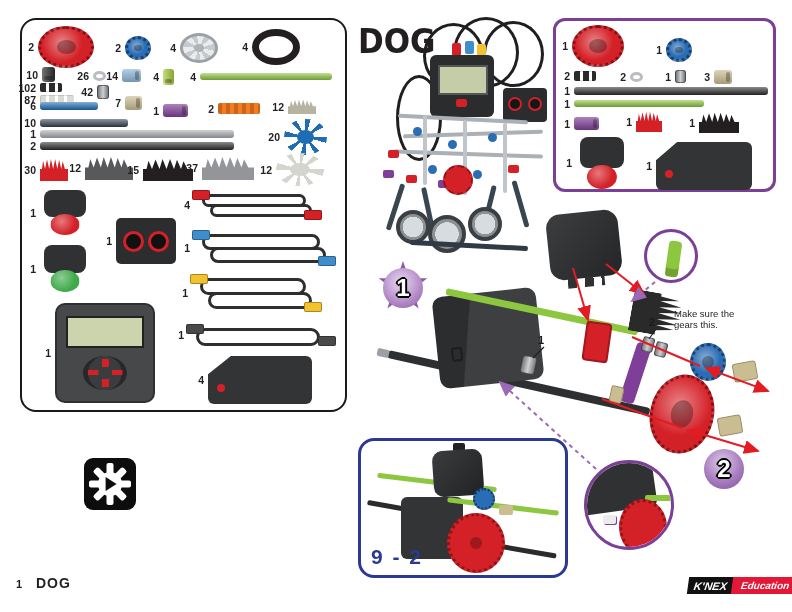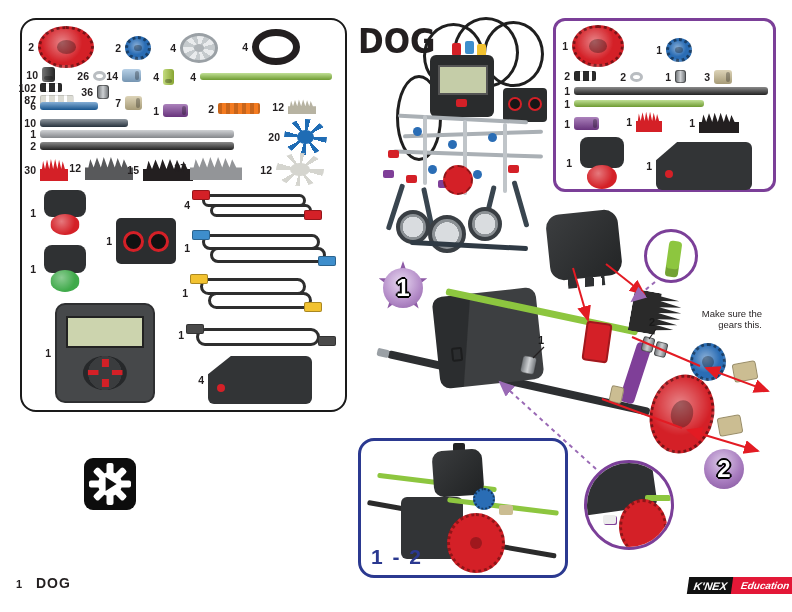--- a/index.html
+++ b/index.html
@@ -122,21 +122,21 @@
   #callout-rodtip .green-tip{position:absolute;left:20px;top:9px;width:13px;height:36px;background:#8dc63f;border-radius:4px;transform:rotate(8deg);
       box-shadow:inset 0 -8px 0 rgba(0,0,0,.18);}
   #callout-gearmesh{left:584px;top:460px;width:90px;height:90px;overflow:hidden;}
   #callout-gearmesh .cg-box{position:absolute;left:-8px;top:-10px;width:75px;height:58px;background:#2f3133;border-radius:6px;transform:rotate(-8deg);}
   #callout-gearmesh .cg-gear{position:absolute;left:32px;top:36px;width:42px;height:50px;border-radius:50%;background:#d42027;border:3px dotted #8e1518;}
   #callout-gearmesh .cg-grod{position:absolute;left:58px;top:32px;width:26px;height:6px;background:#8dc63f;border-radius:2px;}
   #callout-gearmesh .cg-clip{position:absolute;left:16px;top:52px;width:13px;height:9px;background:#ececec;border-radius:2px;box-shadow:1px 1px 0 #7f3f98;}
   .sd-label{position:absolute;font-size:11px;font-weight:bold;color:#1a1a1a;}
   #sd-label1{left:538px;top:334px;}
   #sd-label2{left:649px;top:316px;}
-  #note-text{position:absolute;left:674px;top:308px;width:88px;text-align:right;font-size:9.5px;line-height:11px;font-weight:500;}
+  #note-text{position:absolute;left:674px;top:308px;width:88px;text-align:left;font-size:9.5px;line-height:11px;font-weight:500;}
 
   
   #result-panel div{position:absolute;box-sizing:border-box;}
   .rm-motor{left:72px;top:9px;width:50px;height:46px;background:linear-gradient(135deg,#3a3c3e,#202223);border-radius:10px;transform:rotate(-4deg);}
   .rm-knob{left:92px;top:2px;width:12px;height:9px;background:#222;border-radius:2px;}
   .rm-box{left:40px;top:56px;width:62px;height:62px;background:#323436;border-radius:6px;}
   .rm-grod1{left:16px;top:39px;width:120px;height:5px;background:#8dc63f;border-radius:2px;transform:rotate(7deg);}
   .rm-grod2{left:86px;top:63px;width:112px;height:5px;background:#8dc63f;border-radius:2px;transform:rotate(7deg);}
   .rm-bgear{left:112px;top:47px;width:22px;height:22px;border-radius:50%;background:#2a6db5;border:2px dotted #153a61;}
   .rm-rgear{left:86px;top:72px;width:58px;height:60px;border-radius:50%;background:#d42027;border:3px dotted #8e1518;}
@@ -207,21 +207,21 @@
       </div>
       <div class="part" style="left: 178px; top: 53px;">
         <span class="qty">4</span>
         <div class="shape rod" style="width: 132px; height: 7px; --c: #8dc63f;"></div>
       </div>
       <div class="part" style="left: 18px; top: 63px;">
         <span class="qty">102</span>
         <div class="shape bits" style="width: 22px; height: 9px; --c: #2b2b2b;"></div>
       </div>
       <div class="part" style="left: 75px; top: 65px;">
-        <span class="qty">36</span>
+        <span class="qty">42</span>
         <div class="shape spacer" style="width: 12px; height: 14px; --c: #9ea3a8;"></div>
       </div>
       <div class="part" style="left: 18px; top: 75px;">
         <span class="qty">87</span>
         <div class="shape bits" style="width: 34px; height: 10px; --c: #dcdcd4;"></div>
       </div>
       <div class="part" style="left: 103px; top: 76px;">
         <span class="qty">7</span>
         <div class="shape clip" style="width: 17px; height: 14px; --c: #cbbd92;"></div>
       </div>
@@ -262,21 +262,21 @@
         <div class="shape conn" style="width: 28px; height: 23px; --c: #d42027;"></div>
       </div>
       <div class="part" style="left: 63px; top: 136px;">
         <span class="qty">12</span>
         <div class="shape conn" style="width: 48px; height: 24px; --c: #58595b;"></div>
       </div>
       <div class="part" style="left: 121px; top: 138px;">
         <span class="qty">15</span>
         <div class="shape conn" style="width: 50px; height: 23px; --c: #231f20;"></div>
       </div>
-      <div class="part" style="left: 168px; top: 136px;">
+      <div class="part" style="left: 180px; top: 136px;">
         <span class="qty">37</span>
         <div class="shape conn" style="width: 52px; height: 24px; --c: #939598;"></div>
       </div>
       <div class="part" style="left: 254px; top: 133px;">
         <span class="qty">12</span>
         <div class="shape snow" style="width: 48px; height: 33px; --c: #d5d5cf;"></div>
       </div>
       <div class="part" style="left: 18px; top: 170px;">
         <span class="qty">1</span>
         <div class="shape motor" style="width: 50px; height: 45px; --c: #d42027;"></div>
@@ -478,21 +478,21 @@
     <div class="rm-grod1"></div>
     <div class="rm-brod1"></div>
     <div class="rm-knob"></div>
     <div class="rm-motor"></div>
     <div class="rm-box"></div>
     <div class="rm-grod2"></div>
     <div class="rm-tan"></div>
     <div class="rm-bgear"></div>
     <div class="rm-brod2"></div>
     <div class="rm-rgear"></div>
-    <div id="result-label">1 - 2</div>
+    <div id="result-label">9 - 2</div>
   </div>
 
   <div id="tip">
     <div id="tip-icon">
       <div class="spoke" style="transform:translate(-50%,-50%) rotate(0deg);"></div>
       <div class="spoke" style="transform:translate(-50%,-50%) rotate(45deg);"></div>
       <div class="spoke" style="transform:translate(-50%,-50%) rotate(90deg);"></div>
       <div class="spoke" style="transform:translate(-50%,-50%) rotate(135deg);"></div>
       <div class="hub"></div>
       <div class="play"></div>

